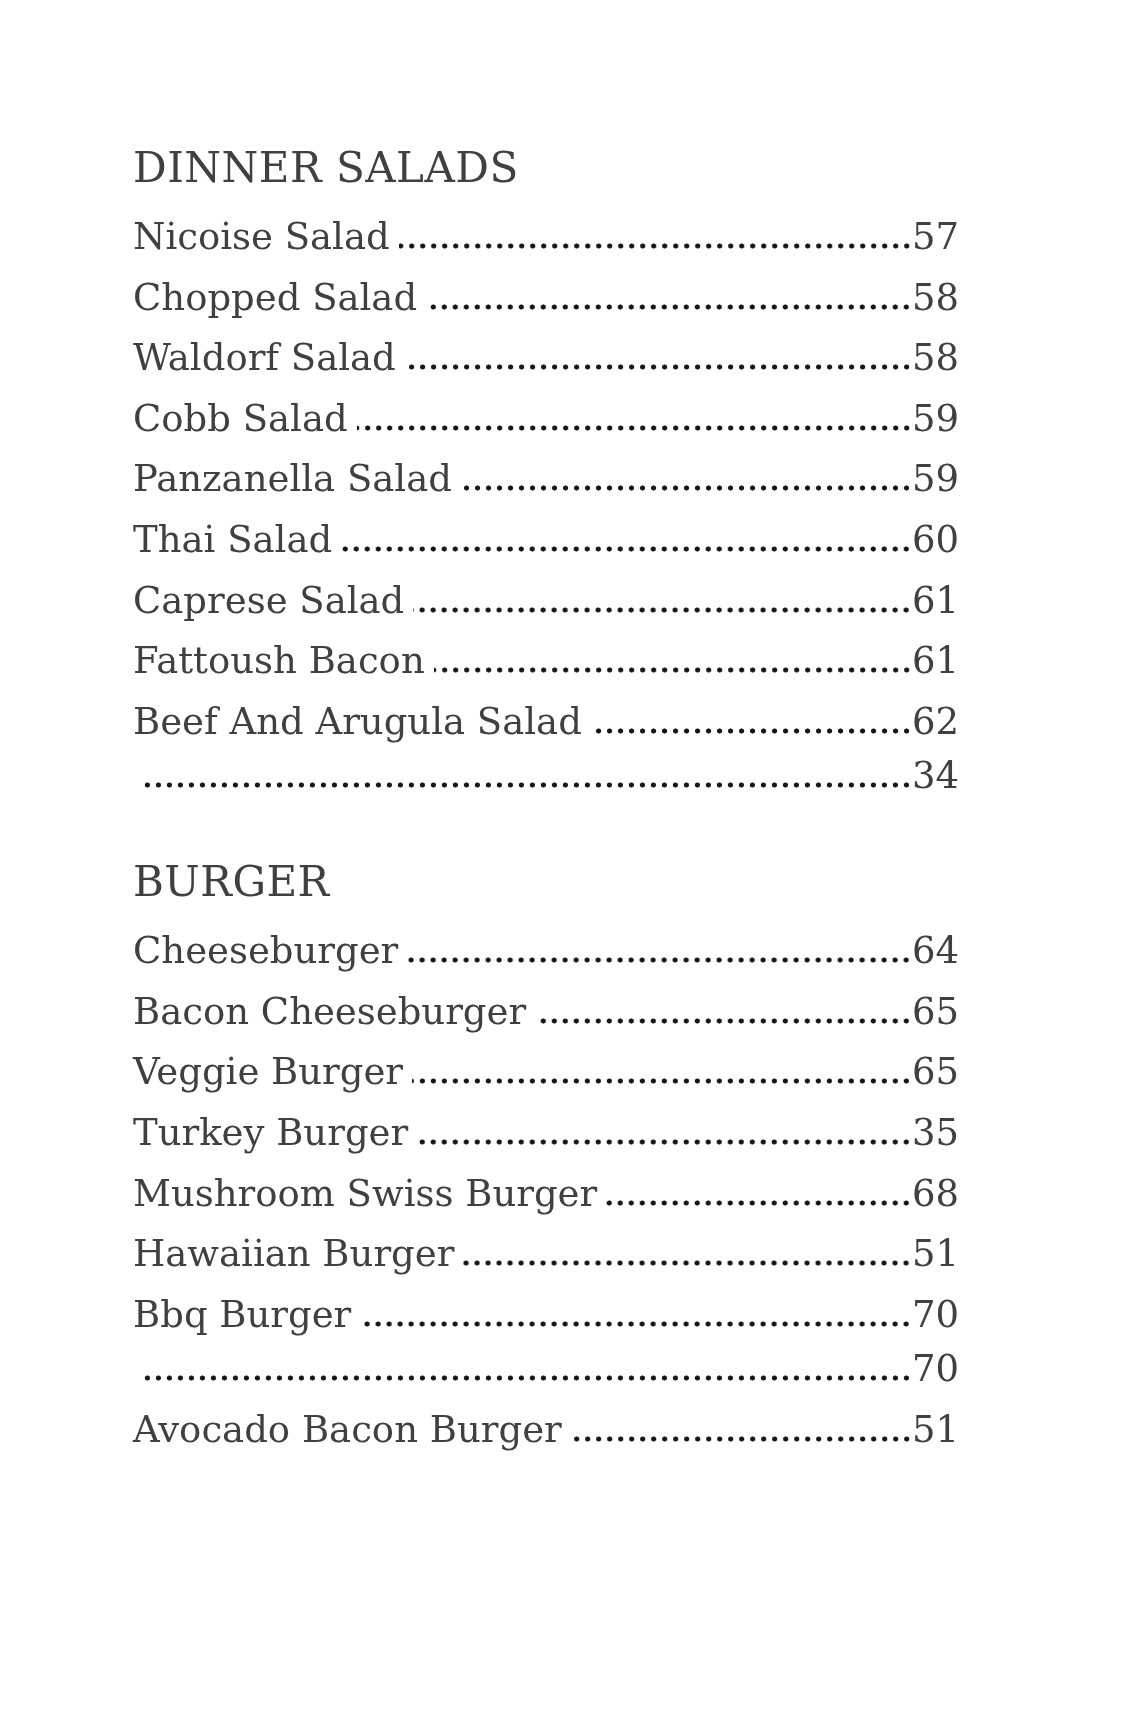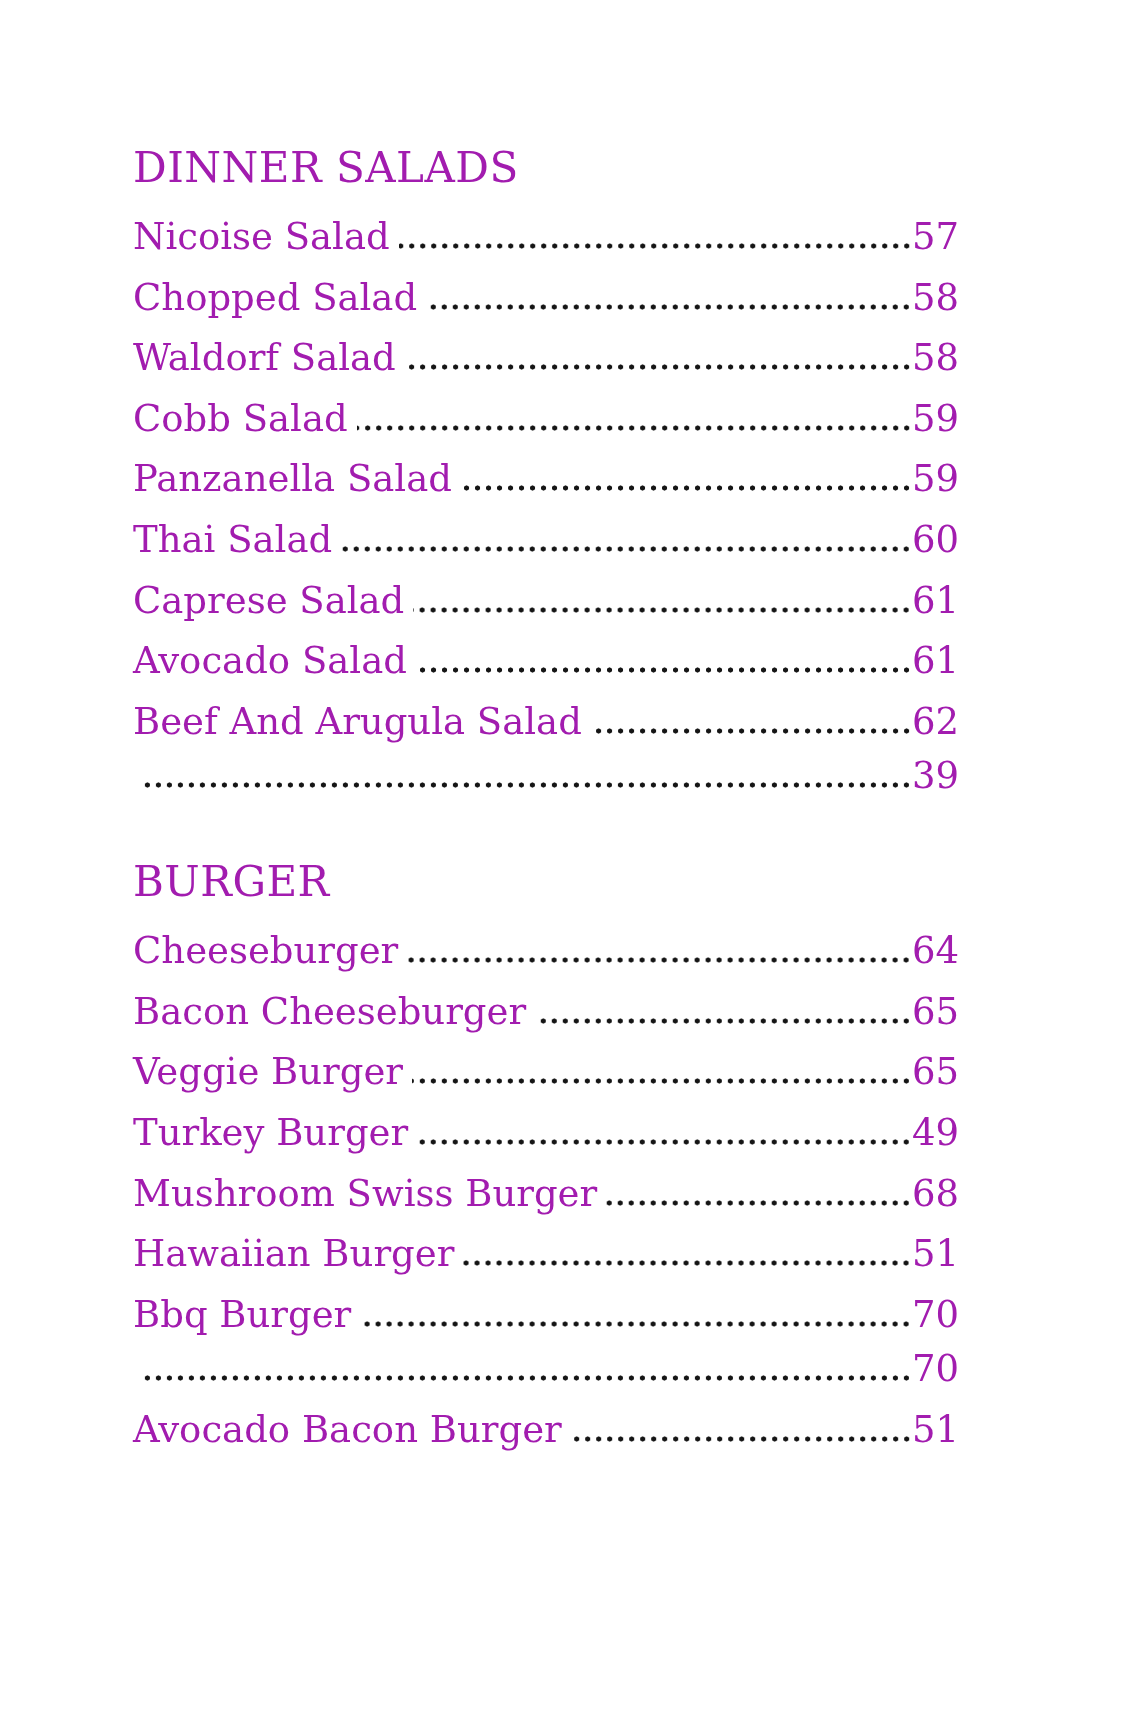--- a/index.html
+++ b/index.html
@@ -7,21 +7,21 @@
     padding: 0;
     background: #ffffff;
   }
   .page {
     position: relative;
     width: 1140px;
     height: 1710px;
     background: #ffffff;
     overflow: hidden;
     font-family: "DejaVu Serif", serif;
-    color: #a21caf;
+    color: #404040;
   }
   .content {
     position: absolute;
     left: 133px;
     top: 146px;
     width: 826px;
   }
   .section-title {
     font-size: 42px;
     line-height: 1.05;
@@ -95,32 +95,32 @@
         <span class="toc-title">Thai Salad</span>
         <span class="dot-leader"></span>
         <span class="toc-page">60</span>
       </div>
       <div class="toc-row">
         <span class="toc-title">Caprese Salad</span>
         <span class="dot-leader"></span>
         <span class="toc-page">61</span>
       </div>
       <div class="toc-row">
-        <span class="toc-title">Avocado Salad</span>
+        <span class="toc-title">Fattoush Bacon</span>
         <span class="dot-leader"></span>
         <span class="toc-page">61</span>
       </div>
       <div class="toc-row">
         <span class="toc-title">Beef And Arugula Salad</span>
         <span class="dot-leader"></span>
         <span class="toc-page">62</span>
       </div>
       <div class="toc-row">
         <span class="dot-leader"></span>
-        <span class="toc-page">39</span>
+        <span class="toc-page">34</span>
       </div>
     </div>
 
     <div class="section">
       <h2 class="section-title">BURGER</h2>
 
       <div class="toc-row">
         <span class="toc-title">Cheeseburger</span>
         <span class="dot-leader"></span>
         <span class="toc-page">64</span>
@@ -131,21 +131,21 @@
         <span class="toc-page">65</span>
       </div>
       <div class="toc-row">
         <span class="toc-title">Veggie Burger</span>
         <span class="dot-leader"></span>
         <span class="toc-page">65</span>
       </div>
       <div class="toc-row">
         <span class="toc-title">Turkey Burger</span>
         <span class="dot-leader"></span>
-        <span class="toc-page">49</span>
+        <span class="toc-page">35</span>
       </div>
       <div class="toc-row">
         <span class="toc-title">Mushroom Swiss Burger</span>
         <span class="dot-leader"></span>
         <span class="toc-page">68</span>
       </div>
       <div class="toc-row">
         <span class="toc-title">Hawaiian Burger</span>
         <span class="dot-leader"></span>
         <span class="toc-page">51</span>

